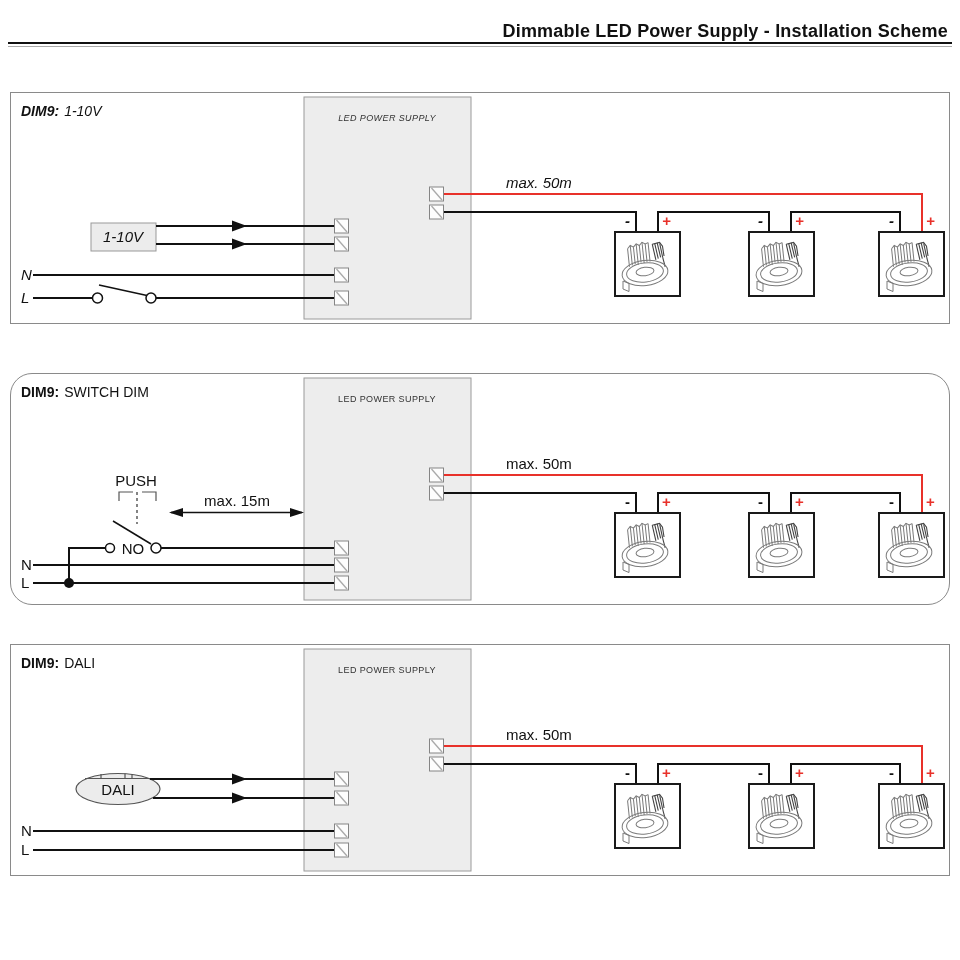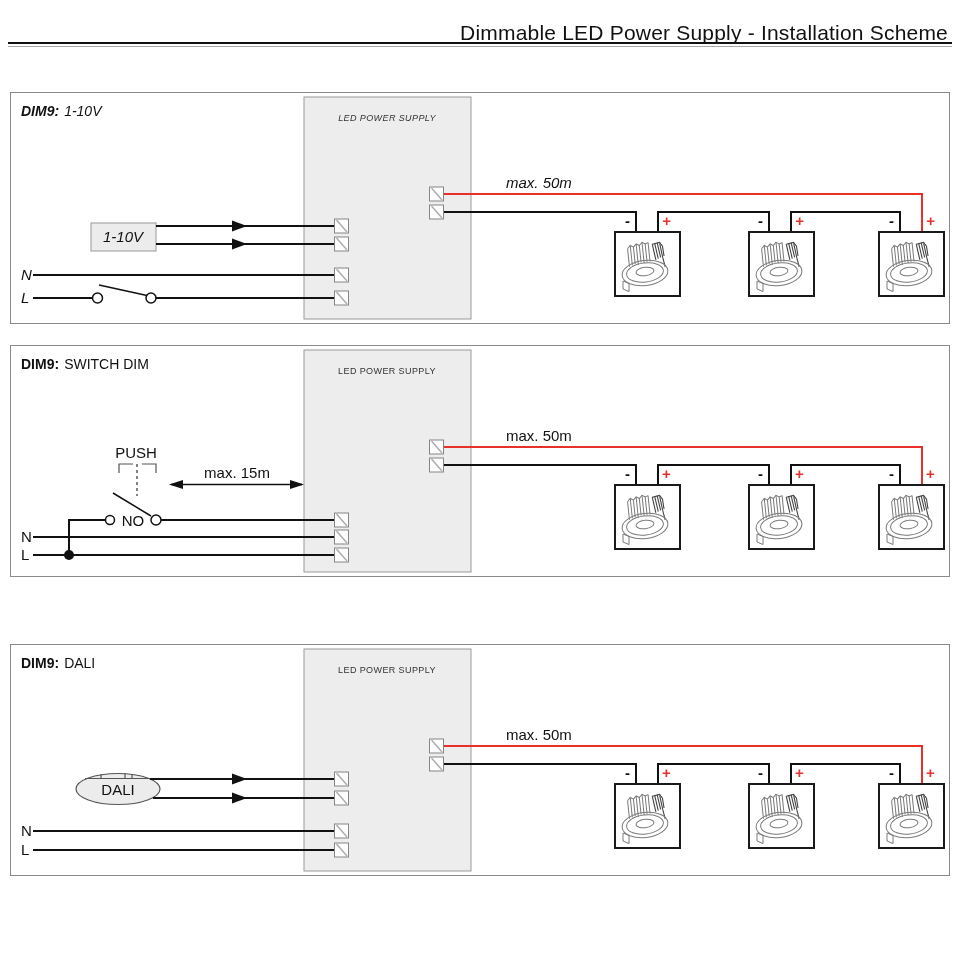--- a/index.html
+++ b/index.html
@@ -1,22 +1,22 @@
 <!DOCTYPE html>
 <html><head>
 <meta charset="utf-8">
 <style>
   html,body{margin:0;padding:0;background:#fff;}
   body{width:960px;height:960px;position:relative;font-family:"Liberation Sans",sans-serif;color:#111;}
-  .title{position:absolute;top:21px;right:12px;font-size:21px;font-weight:normal;letter-spacing:.2px;padding-left:9px;}
+  .title{position:absolute;top:21px;right:12px;font-size:18px;font-weight:bold;letter-spacing:.2px;padding-left:9px;}
   .rule-black{position:absolute;left:8px;right:8px;top:42px;height:2px;background:#111;}
   .rule-gray{position:absolute;left:8px;right:8px;top:46px;height:1px;background:#aaa;}
   .panel{position:absolute;left:10px;width:940px;height:232px;border:1px solid #8a8a8a;background:#fff;box-sizing:border-box;}
   .panel svg{display:block;}
-  #p1{top:92px;font-style:italic;} #p2{top:345px;} #p3{top:632px;margin-top:12px;}
+  #p1{top:92px;font-style:italic;} #p2{top:373px;border-radius:22px;} #p3{top:632px;margin-top:12px;}
   text{fill:#111;}
   .panel-lbl{font-size:14px;}
   .panel-lbl .b{font-weight:bold;}
   .psu-lbl{font-size:9px;fill:#333;letter-spacing:.4px;}
   .wire{stroke:#111;stroke-width:2;fill:none;}
   .wire-thin{stroke:#111;stroke-width:1.3;fill:none;}
   .wire-red{stroke:#e8312a;stroke-width:2;fill:none;}
   .lbl{font-size:15px;}
   .lbl-m{font-size:15px;text-anchor:middle;}
   .minus{font-size:15px;font-weight:bold;text-anchor:end;}

